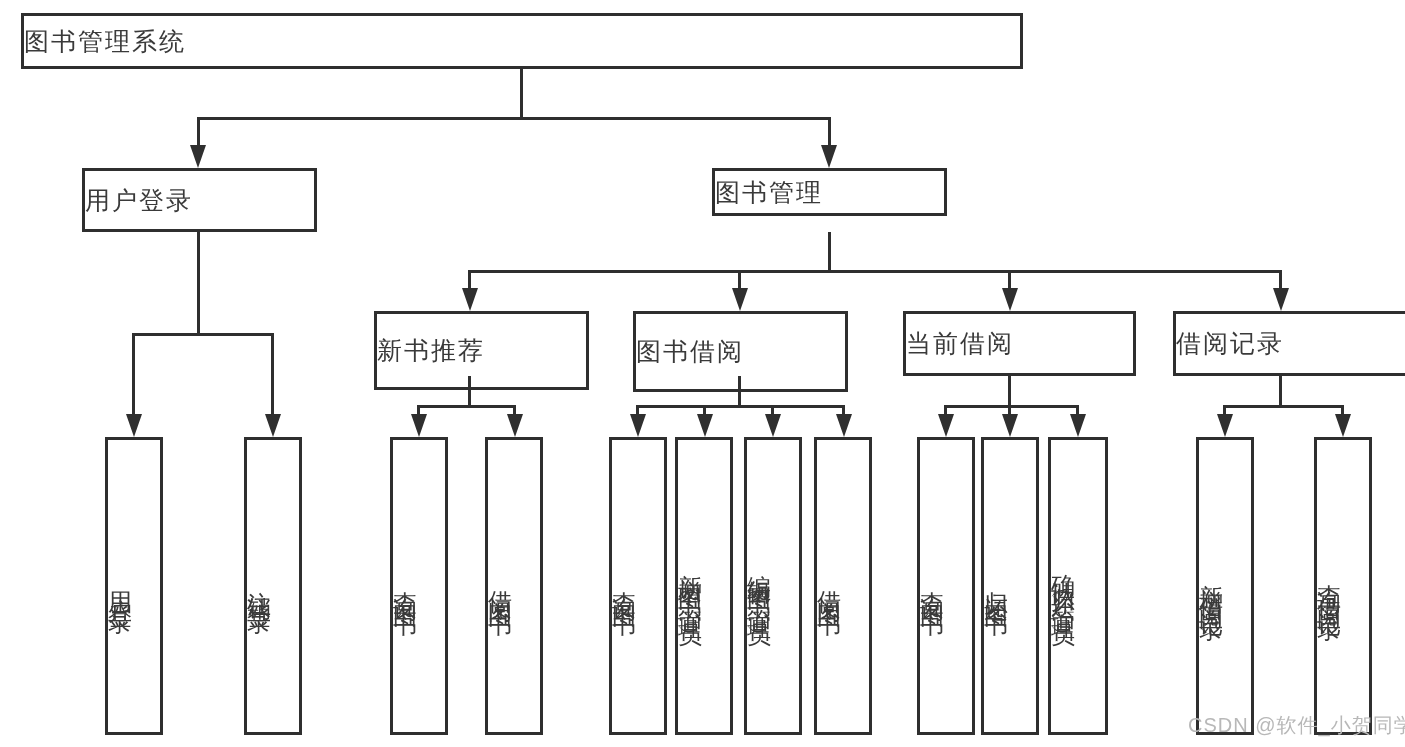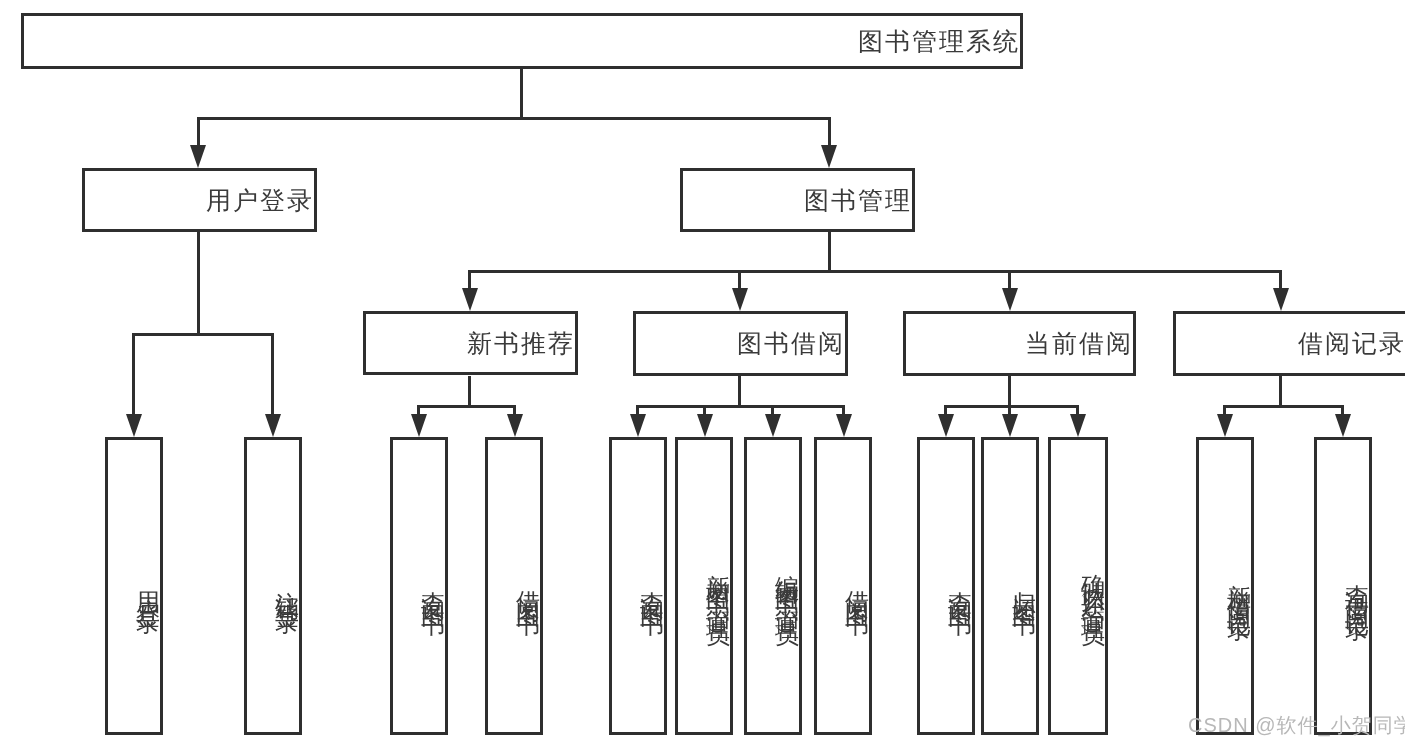--- a/index.html
+++ b/index.html
@@ -10,21 +10,21 @@
     font-family:"Liberation Sans",sans-serif;
     overflow:hidden;
   }
   .box{
     position:absolute;
     background:#ffffff;
     border:3px solid #2f2f2f;
     box-sizing:border-box;
     display:flex;
     align-items:center;
-    justify-content:flex-end;
+    justify-content:flex-start;
     color:#3a3a3a;
   }
   .box.h span{
     font-size:25px;
     letter-spacing:2px;
     white-space:nowrap;
   }
   .box.v span{
     writing-mode:vertical-rl;
     text-orientation:mixed;
@@ -67,21 +67,21 @@
   <div class="vline" style="left:520px;top:69px;height:50px"></div>
   <div class="hline" style="left:197px;top:117px;width:634px"></div>
   <div class="vline" style="left:197px;top:117px;height:32px"></div>
   <div class="arrow" style="left:190px;top:145px"></div>
   <div class="vline" style="left:828px;top:117px;height:32px"></div>
   <div class="arrow" style="left:821px;top:145px"></div>
 
   <div class="box h" style="left:82px;top:168px;width:235px;height:64px">
     <span>用户登录</span>
   </div>
-  <div class="box h" style="left:680px;top:168px;width:235px;height:64px">
+  <div class="box h" style="left:712px;top:168px;width:235px;height:48px">
     <span>图书管理</span>
   </div>
 
   <div class="vline" style="left:197px;top:232px;height:104px"></div>
   <div class="hline" style="left:132px;top:333px;width:142px"></div>
   <div class="vline" style="left:132px;top:333px;height:84px"></div>
   <div class="arrow" style="left:126px;top:414px"></div>
   <div class="vline" style="left:271px;top:333px;height:84px"></div>
   <div class="arrow" style="left:265px;top:414px"></div>
 
@@ -89,24 +89,24 @@
   <div class="hline" style="left:468px;top:270px;width:814px"></div>
   <div class="vline" style="left:468px;top:270px;height:22px"></div>
   <div class="arrow" style="left:462px;top:288px"></div>
   <div class="vline" style="left:738px;top:270px;height:22px"></div>
   <div class="arrow" style="left:732px;top:288px"></div>
   <div class="vline" style="left:1008px;top:270px;height:22px"></div>
   <div class="arrow" style="left:1002px;top:288px"></div>
   <div class="vline" style="left:1279px;top:270px;height:22px"></div>
   <div class="arrow" style="left:1273px;top:288px"></div>
 
-  <div class="box h" style="left:363px;top:311px;width:215px;height:64px">
+  <div class="box h" style="left:374px;top:311px;width:215px;height:79px">
     <span>新书推荐</span>
   </div>
-  <div class="box h" style="left:633px;top:311px;width:215px;height:65px">
+  <div class="box h" style="left:633px;top:311px;width:215px;height:81px">
     <span>图书借阅</span>
   </div>
   <div class="box h" style="left:903px;top:311px;width:233px;height:65px">
     <span>当前借阅</span>
   </div>
   <div class="box h" style="left:1173px;top:311px;width:236px;height:65px">
     <span>借阅记录</span>
   </div>
 
   <div class="vline" style="left:468px;top:376px;height:32px"></div>

